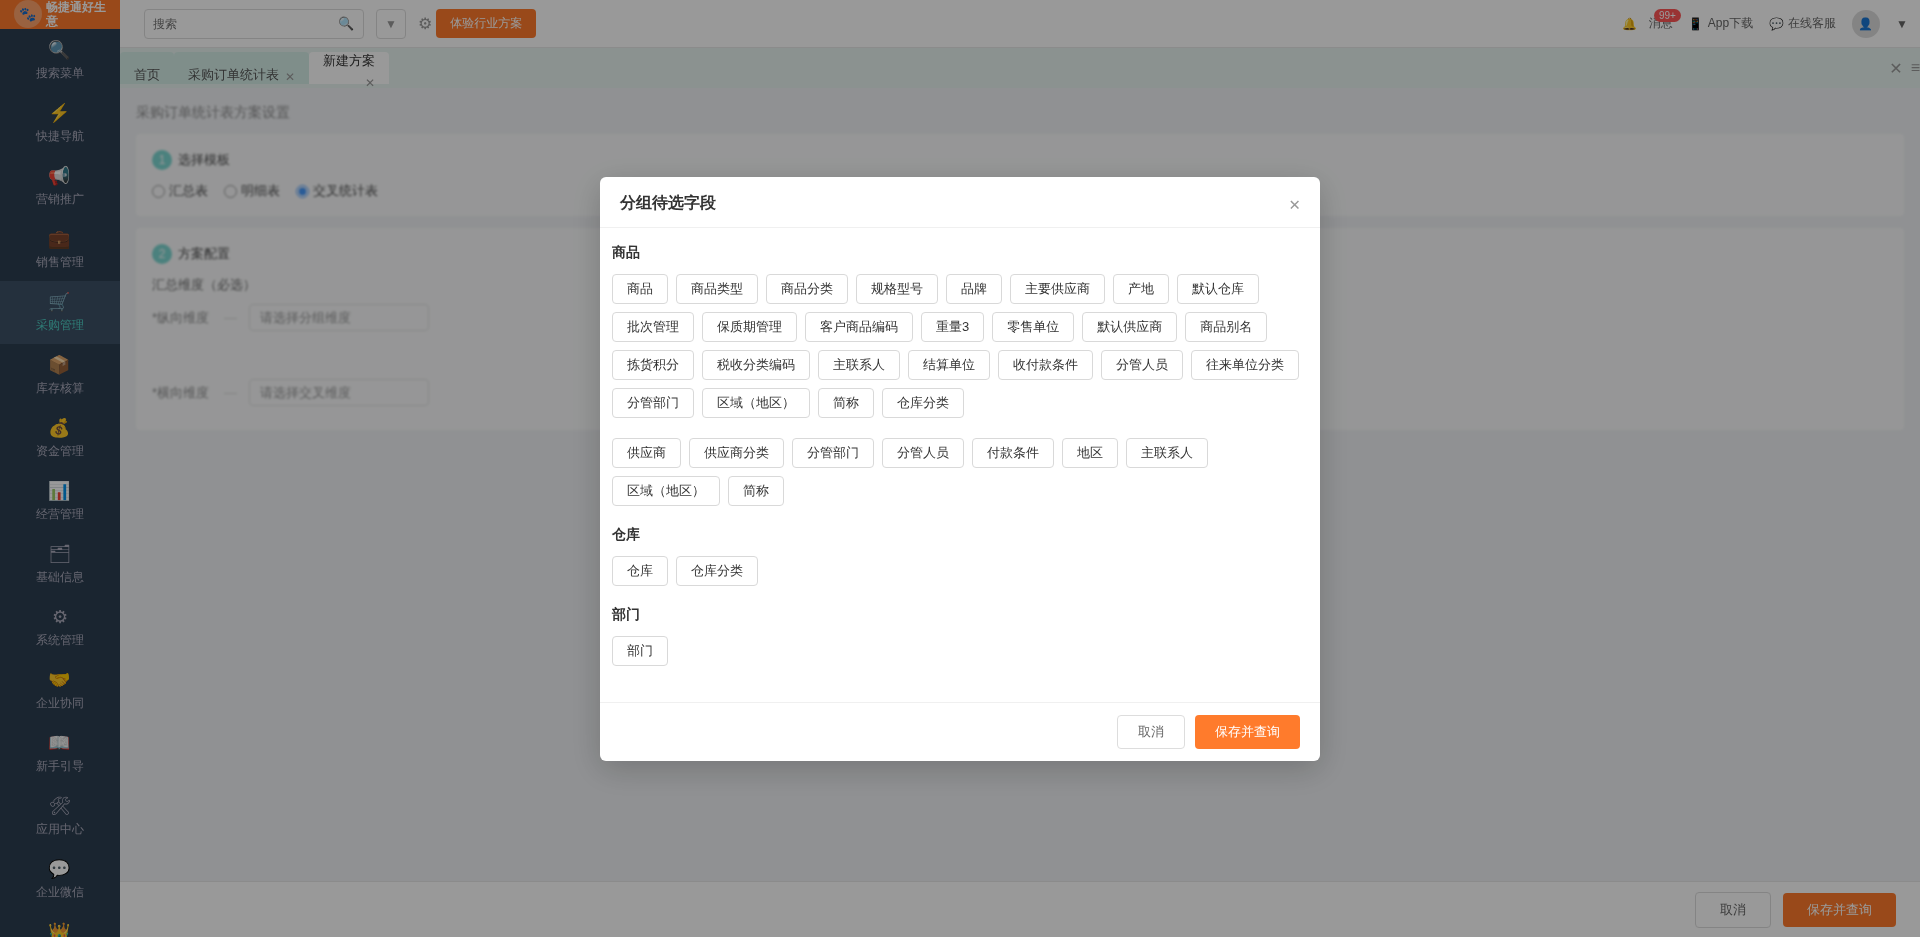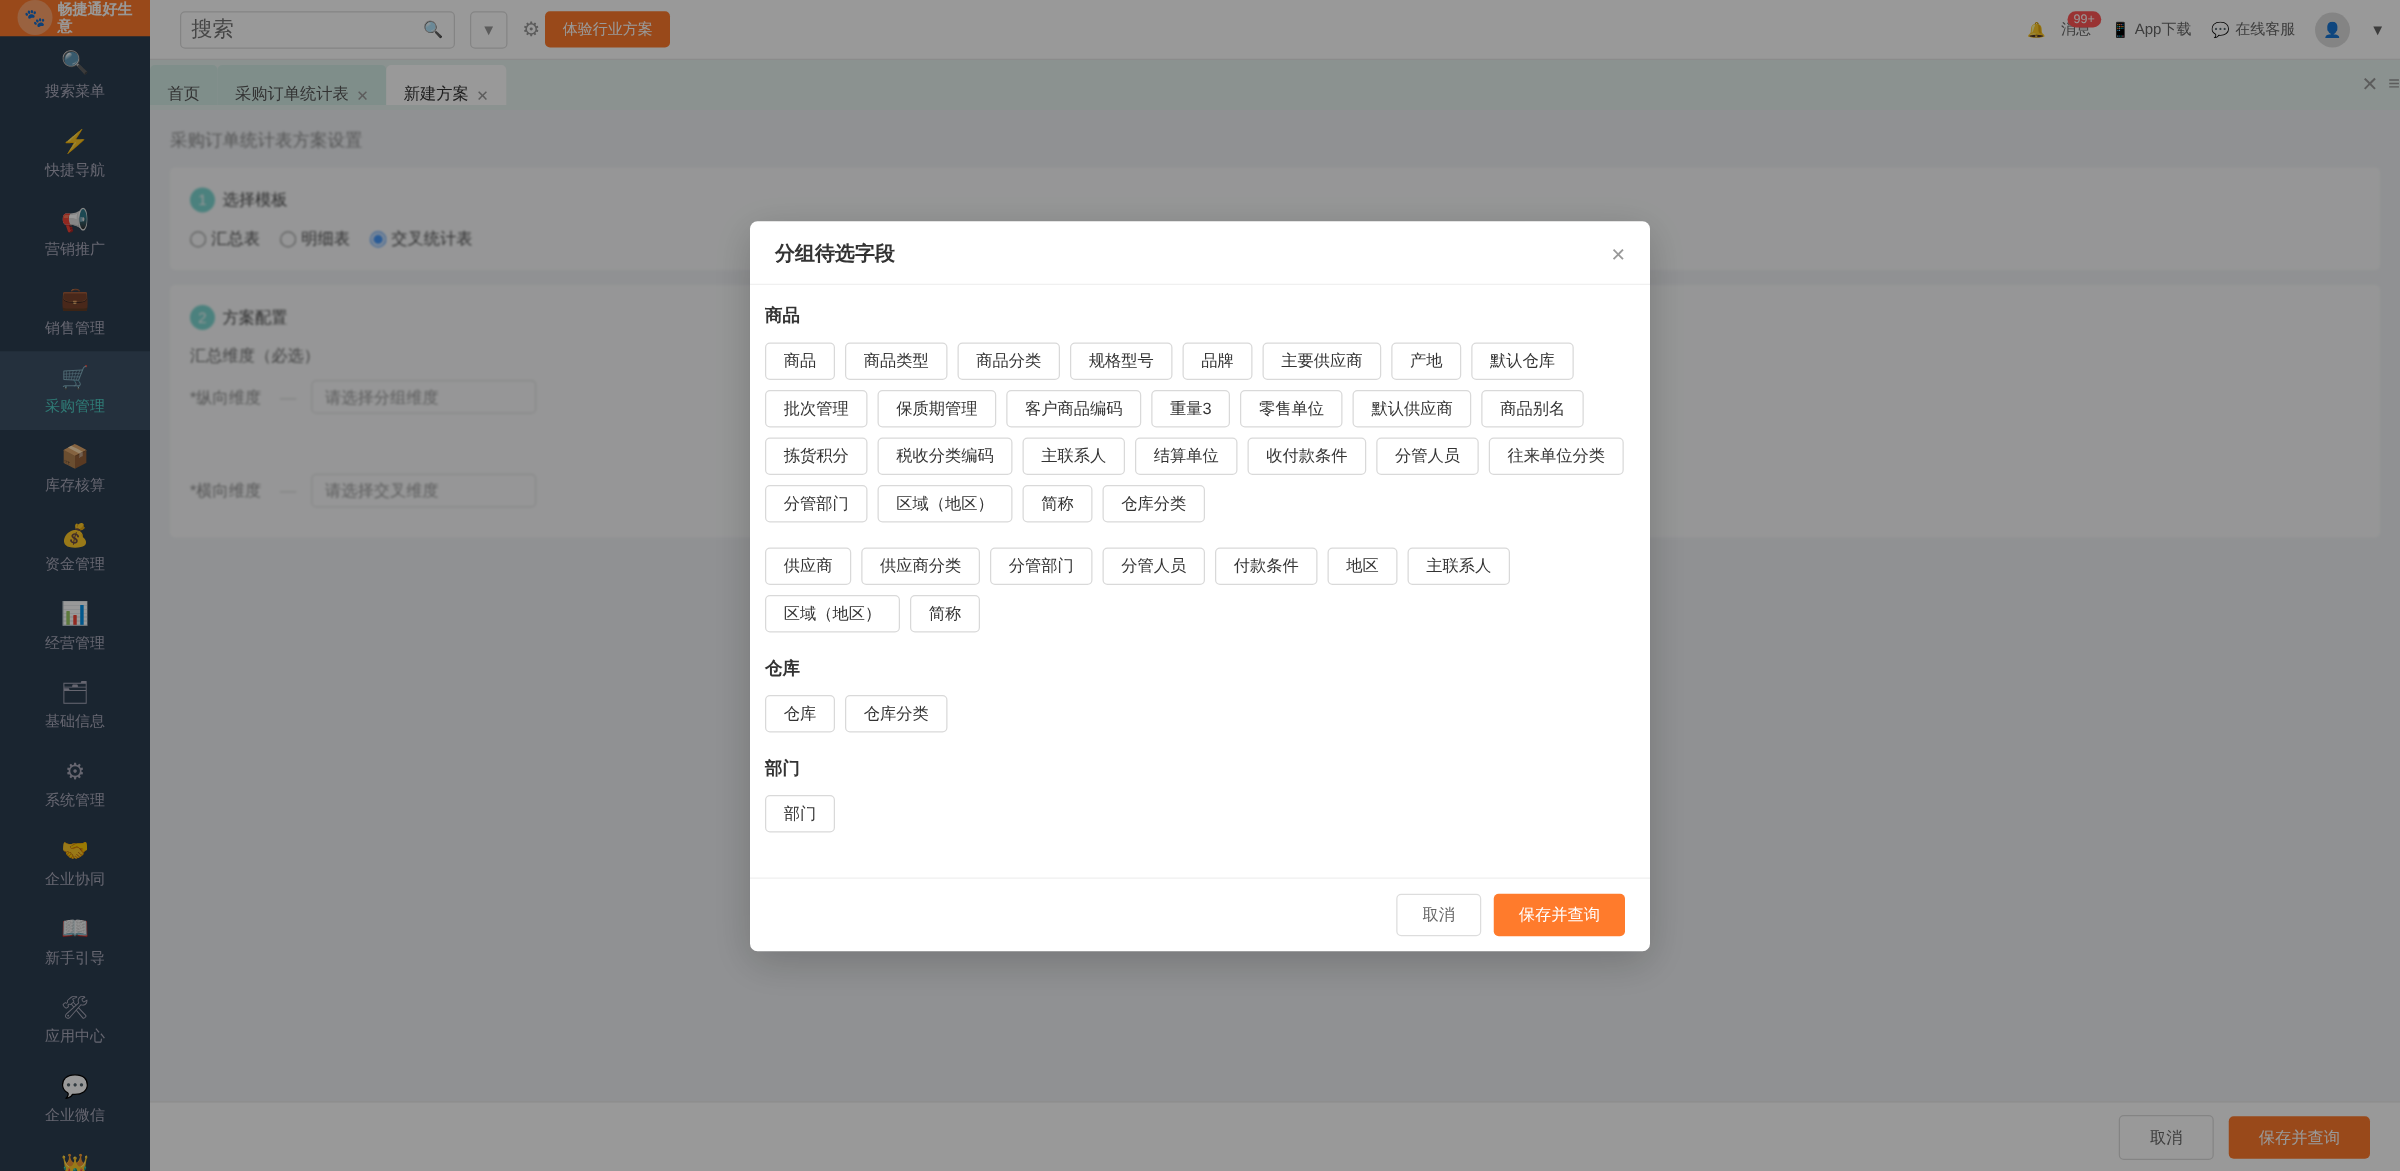--- a/index.html
+++ b/index.html
@@ -20,21 +20,21 @@
       max-width: 220px;
       margin: 0 12px;
       display: flex;
       align-items: center;
       border: 1px solid #ddd;
       border-radius: 4px;
       padding: 0 8px;
       height: 30px;
     }
     .header-search input {
-      border: none; outline: none; font-size: 17px; width: 100%;
+      border: none; outline: none; font-size: 12px; width: 100%;
       color: #c2410c;
     }
     .header-dropdown {
       display: flex; align-items: center; gap: 4px;
       border: 1px solid #ddd; border-radius: 4px; padding: 0 8px; height: 30px;
       cursor: pointer; font-size: 12px; color: #666; margin-right: 8px;
     }
     .try-btn {
       background: #ff7b2c; color: white; border: none; border-radius: 4px;
       padding: 6px 14px; cursor: pointer; font-size: 12px;
@@ -50,20 +50,21 @@
       height: 32px;
       padding: 0 14px;
       display: flex; align-items: flex-end; gap: 6px;
       border-radius: 4px 4px 0 0;
       cursor: pointer; font-size: 13px; color: #555;
       background: #d4ede7;
     }
     .tab-item.active {
       background: white;
       color: #333;
+      flex-direction: column;
     }
     .tab-close { font-size: 12px; color: #999; cursor: pointer; }
 
     
     .sidebar {
       position: fixed; top: 0; left: 0; width: 120px; bottom: 0;
       background: #2c3e50;
       display: flex; flex-direction: column;
       z-index: 200;
     }

